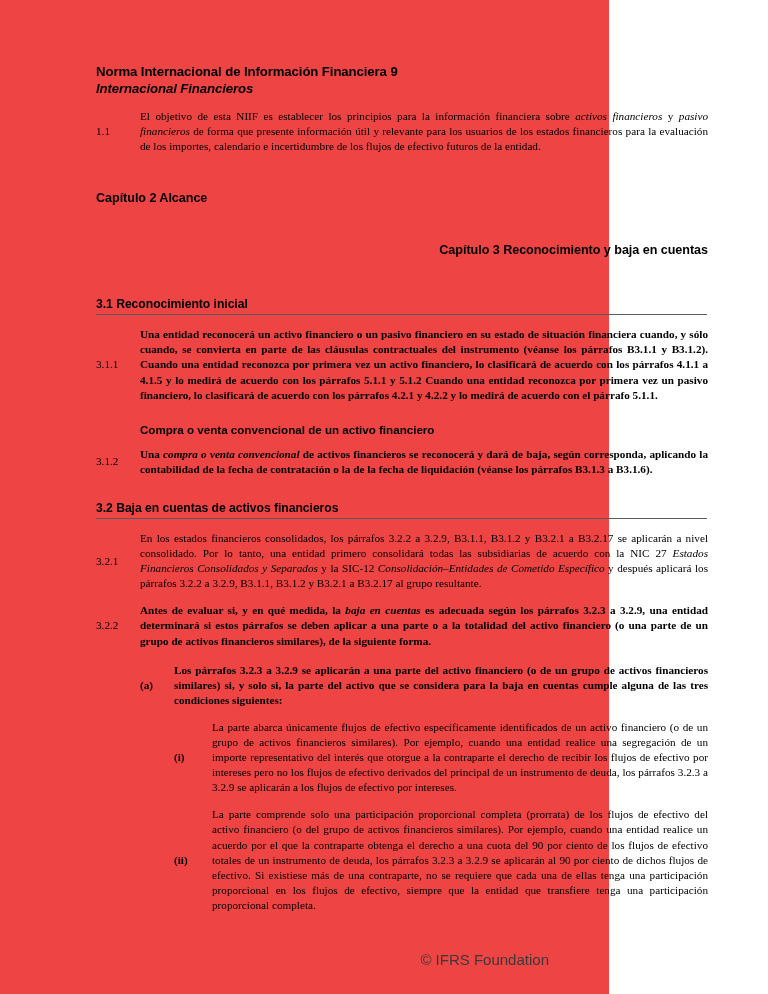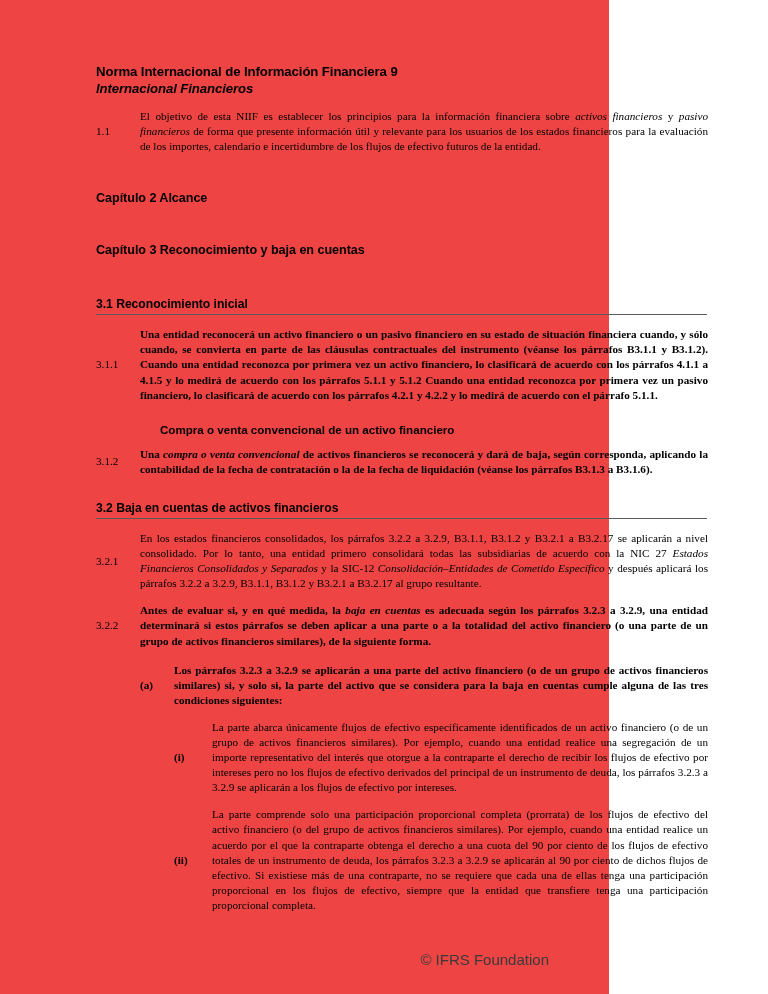--- a/index.html
+++ b/index.html
@@ -49,21 +49,21 @@
   
   .chapter-heading {
     font-family: "Liberation Sans", sans-serif;
     font-weight: bold;
     font-size: 12.6px;
     line-height: 15px;
     letter-spacing: -0.05px;
   }
   .chap1 { margin-top: 39px; }
   .chap2 { margin-top: 37px; }
-  .chap3 { margin-top: 37px; }
+  .chap3 { margin-top: 37px; text-align: right; }
 
   
   .section-heading {
     font-family: "Liberation Sans", sans-serif;
     font-weight: bold;
     font-size: 12.2px;
     line-height: 14px;
     letter-spacing: -0.05px;
     padding-bottom: 3px;
     border-bottom: 1.6px solid #5a5a5a;
@@ -108,21 +108,21 @@
     margin-left: 78px;
   }
   .lvl-i > .para-num { width: 38px; font-weight: bold; }
   .lvl-i > .para-body { font-weight: normal; }
 
   .sub-heading {
     font-family: "Liberation Sans", sans-serif;
     font-weight: bold;
     font-size: 11.6px;
     line-height: 14px;
-    margin-left: 64px;
+    margin-left: 44px;
   }
 
   .mt-12 { margin-top: 12px; }
   .mt-10 { margin-top: 10px; }
   .mt-14 { margin-top: 14px; }
   .mt-20 { margin-top: 20px; }
 
   em { font-style: italic; }
 
   

